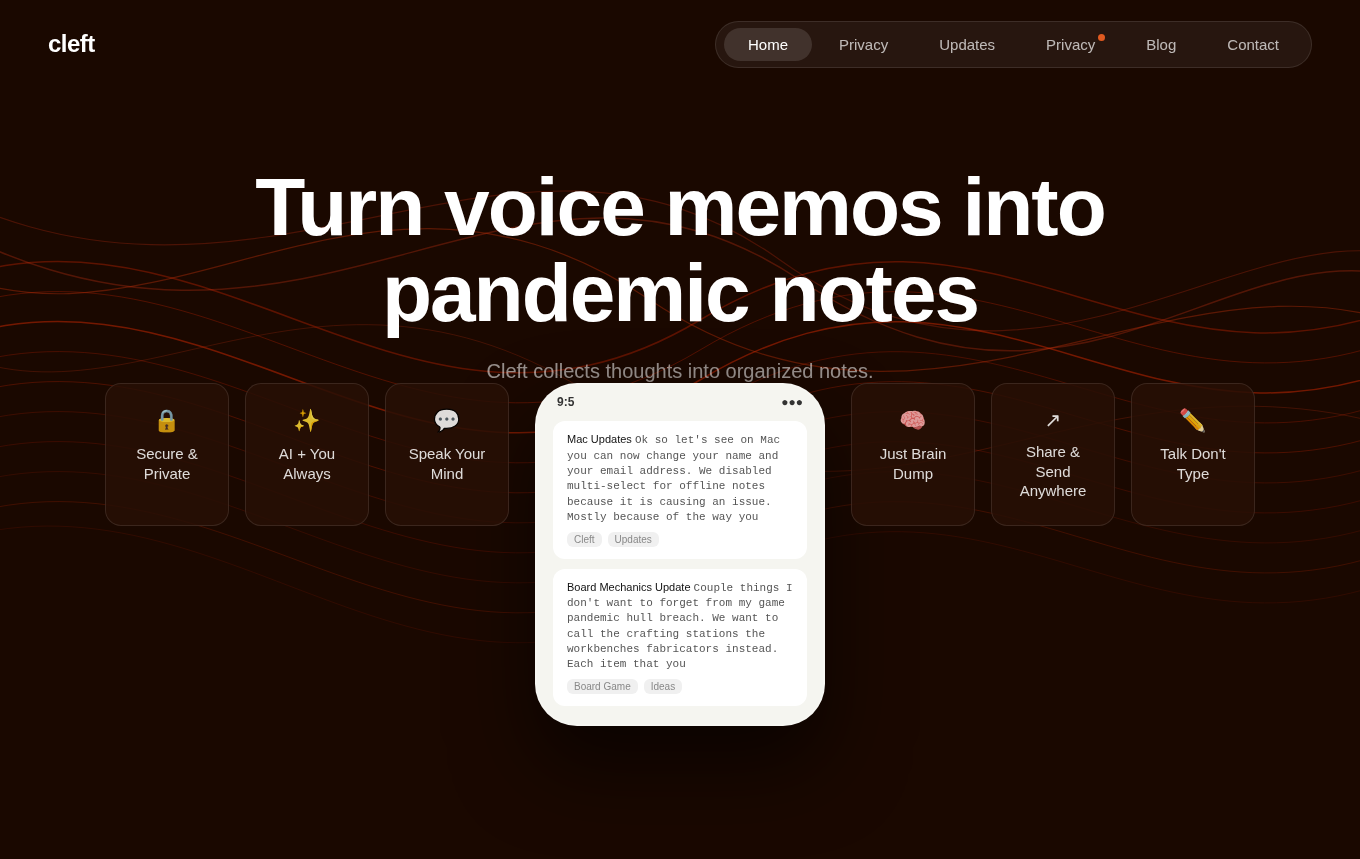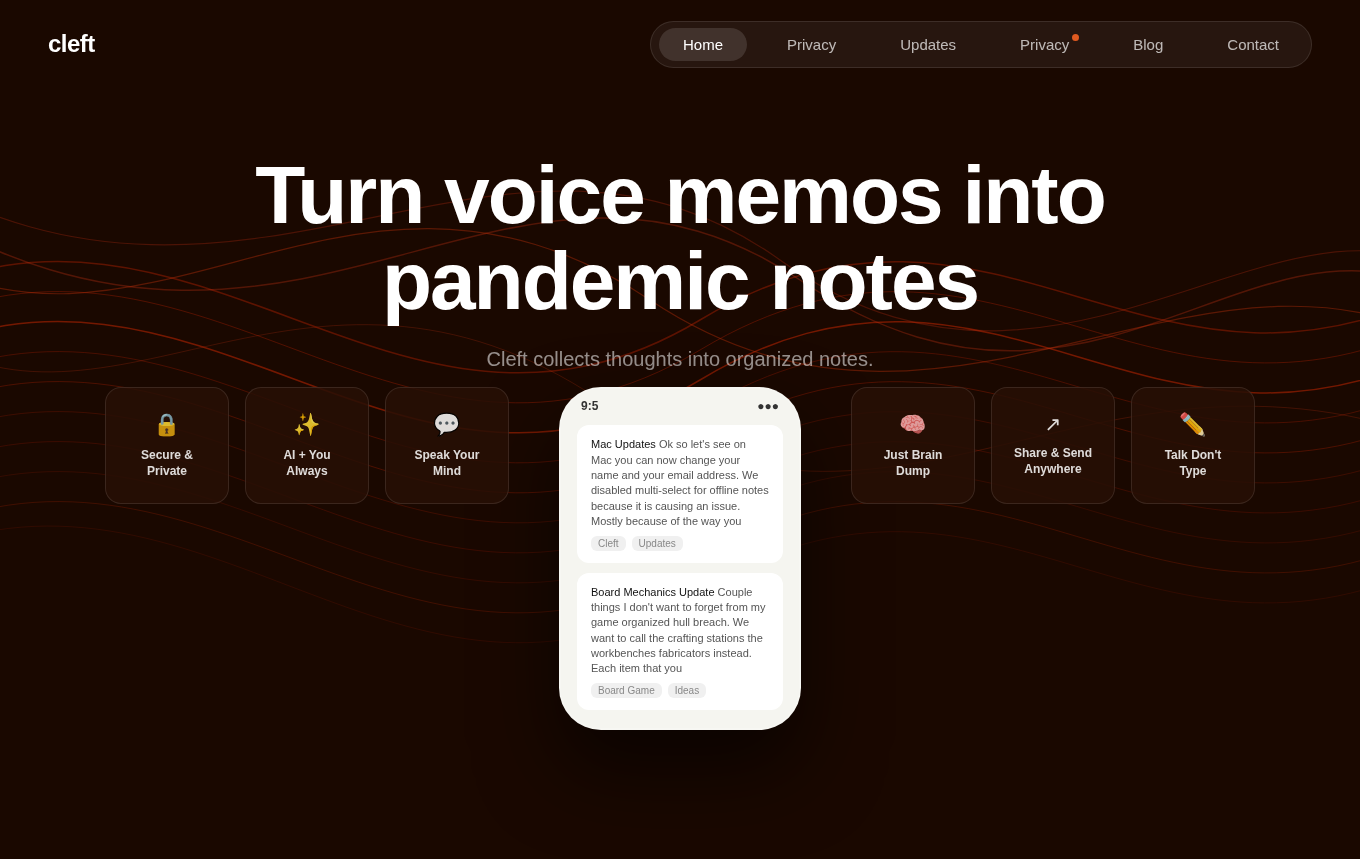--- a/index.html
+++ b/index.html
@@ -43,21 +43,21 @@
     .logo {
       font-size: 24px;
       font-weight: 700;
       color: #fff;
       letter-spacing: -0.5px;
     }
 
     .nav-links {
       display: flex;
       align-items: center;
-      gap: 16px;
+      gap: 3px;
       background: rgba(255,255,255,0.06);
       border: 1px solid rgba(255,255,255,0.1);
       border-radius: 50px;
       padding: 6px 8px;
     }
 
     .nav-link {
       color: rgba(255,255,255,0.7);
       text-decoration: none;
       font-size: 15px;
@@ -93,28 +93,28 @@
       text-align: center;
       padding-top: 60px;
     }
 
     .hero-title {
       font-size: 82px;
       font-weight: 700;
       line-height: 1.05;
       color: #fff;
       max-width: 900px;
-      margin: 4px auto 24px;
+      margin: 16px auto 24px;
       letter-spacing: -2px;
     }
 
     .hero-subtitle {
       font-size: 20px;
       color: rgba(255,255,255,0.55);
-      margin-bottom: 52px;
+      margin-bottom: 36px;
     }
 
     
     .app-store-btn {
       display: inline-flex;
       align-items: center;
       gap: 12px;
       background: #000;
       color: #fff;
       text-decoration: none;
@@ -150,21 +150,21 @@
     
     .phone-container {
       position: relative;
       z-index: 5;
       display: flex;
       justify-content: center;
       margin-top: -20px;
     }
 
     .phone-mockup {
-      width: 242px;
+      width: 290px;
       background: #f5f5f0;
       border-radius: 42px;
       border: 2px solid rgba(255,255,255,0.2);
       overflow: hidden;
       box-shadow: 0 40px 80px rgba(0,0,0,0.6);
     }
 
     .phone-status-bar {
       background: #f5f5f0;
       padding: 10px 20px 4px;
@@ -192,20 +192,21 @@
 
     .note-item .note-title {
       font-weight: 400;
       color: #111;
     }
 
     .note-item .note-body {
       color: #555;
       margin-top: 11px;
       line-height: 1.4;
+      font-family: Liberation Mono, monospace;
     }
 
     .note-tags {
       display: flex;
       gap: 6px;
       margin-top: 6px;
     }
 
     .note-tag {
       font-size: 10px;
@@ -240,23 +241,23 @@
       align-items: center;
       gap: 10px;
     }
 
     .feature-icon {
       font-size: 22px;
       color: rgba(255,255,255,0.85);
     }
 
     .feature-label {
-      font-size: 12px;
+      font-size: 15px;
       color: rgba(255,255,255,0.85);
-      font-weight: 700;
+      font-weight: 400;
       line-height: 1.3;
       text-align: center;
     }
 
     
     .feature-spacer {
       width: 310px;
       flex-shrink: 0;
     }
   </style>
@@ -357,21 +358,21 @@
         <div class="note-item">
           <span class="note-title">Mac Updates </span>
           <span class="note-body">Ok so let's see on Mac you can now change your name and your email address. We disabled multi-select for offline notes because it is causing an issue. Mostly because of the way you</span>
           <div class="note-tags">
             <span class="note-tag">Cleft</span>
             <span class="note-tag">Updates</span>
           </div>
         </div>
         <div class="note-item">
           <span class="note-title">Board Mechanics Update </span>
-          <span class="note-body">Couple things I don't want to forget from my game organized hull breach. We want to call the crafting stations the workbenches fabricators instead. Each item that you</span>
+          <span class="note-body">Couple things I don't want to forget from my game pandemic hull breach. We want to call the crafting stations the workbenches fabricators instead. Each item that you</span>
           <div class="note-tags">
             <span class="note-tag">Board Game</span>
             <span class="note-tag">Ideas</span>
           </div>
         </div>
       </div>
     </div>
   </div>
 
   <div style="height: 300px;"></div>

